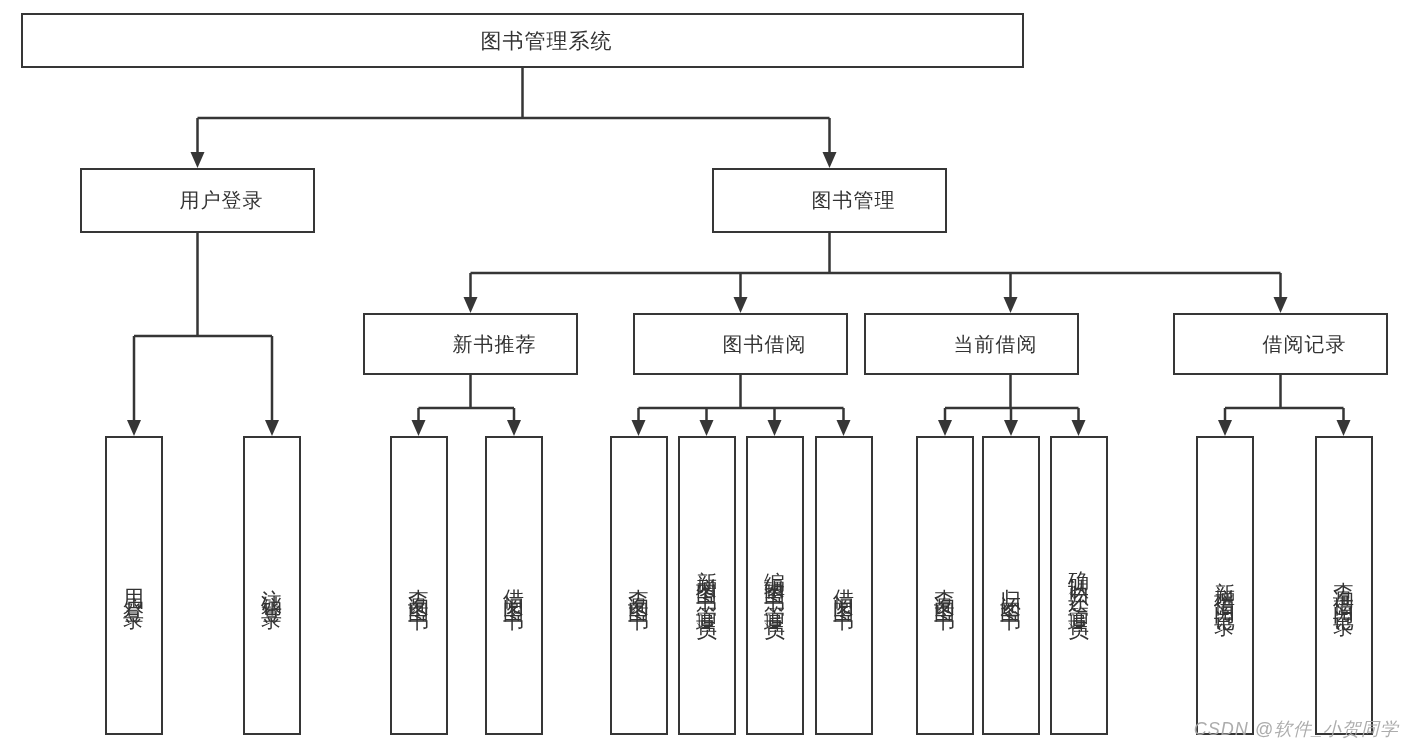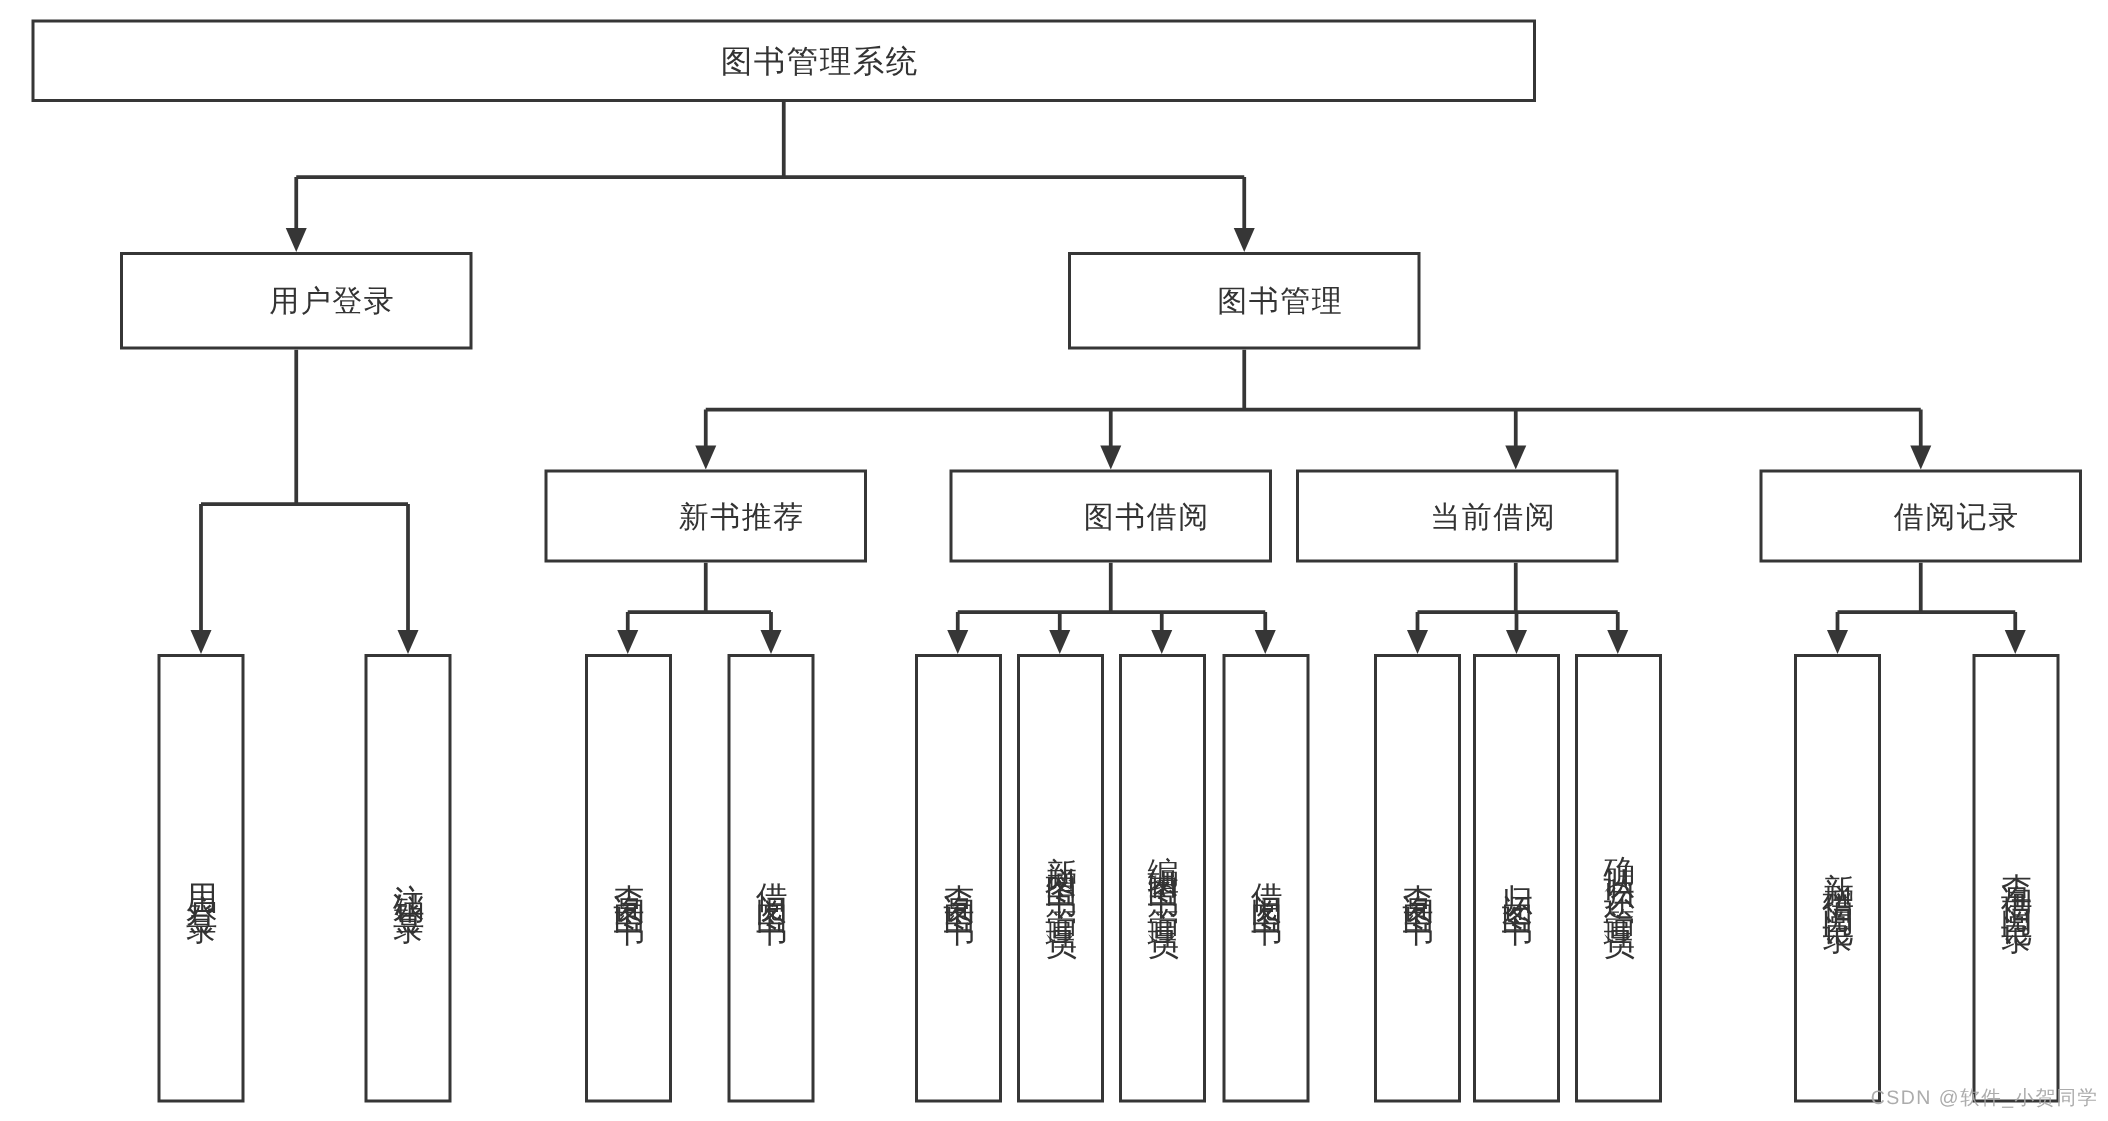--- a/index.html
+++ b/index.html
@@ -15,22 +15,22 @@
   .l3{top:313px;width:215px;height:62px;}
   .l3a{left:363px;} .l3b{left:633px;} .l3c{left:864px;} .l3d{left:1173px;}
   .leaf{top:436px;width:58px;height:299px;}
   .leaf span{writing-mode:vertical-rl;text-orientation:mixed;font-size:21px;
              letter-spacing:7px;color:#333333;line-height:1;}
   .fa{left:105px;} .fb{left:243px;}
   .fc{left:390px;} .fd{left:485px;}
   .fe{left:610px;} .ff{left:678px;} .fg{left:746px;} .fh{left:815px;}
   .fi{left:916px;} .fj{left:982px;} .fk{left:1050px;}
   .fl{left:1196px;} .fm{left:1315px;}
-  .watermark{position:absolute;right:6px;bottom:6px;font-size:13px;color:rgba(168,168,168,0.95);
-             letter-spacing:1px;white-space:nowrap;}
+  .watermark{position:absolute;right:6px;bottom:6px;font-size:18px;color:rgba(168,168,168,0.95);
+             letter-spacing:1px;white-space:nowrap;font-style:italic;}
 </style>
 </head>
 <body>
 
 <div class="canvas">
 
   <svg class="connectors" viewBox="0 0 1405 747" xmlns="http://www.w3.org/2000/svg">
     <defs>
       <path id="arr" d="M-7,-16 L7,-16 L0,0 Z" fill="#363636"></path>
     </defs>

